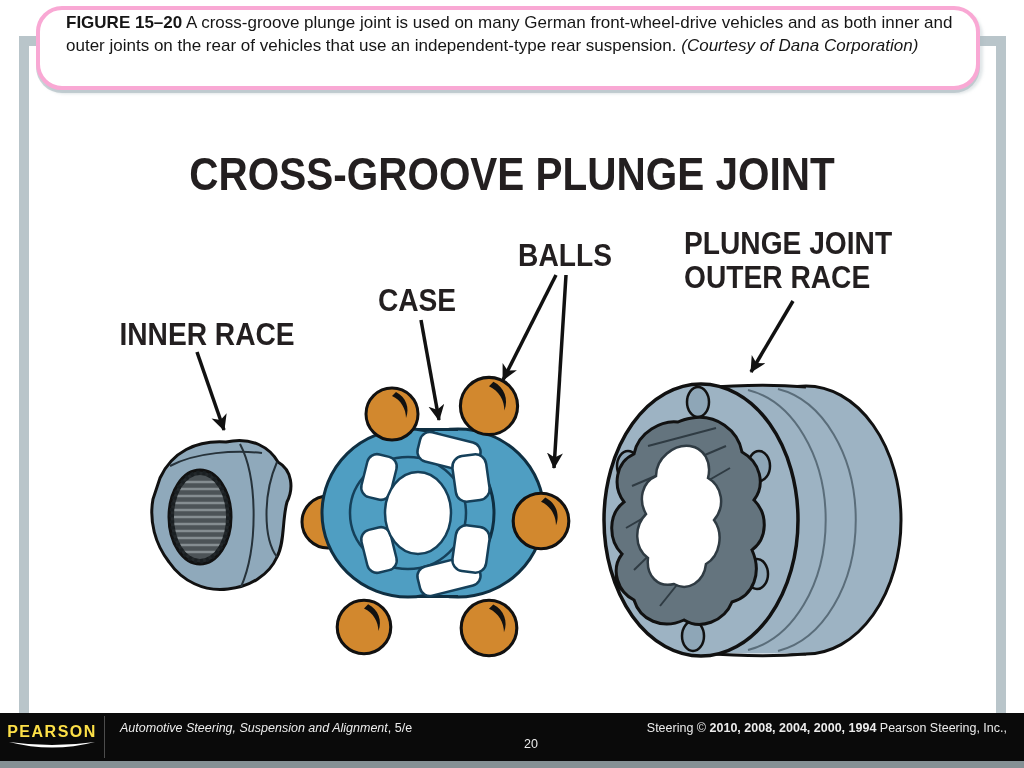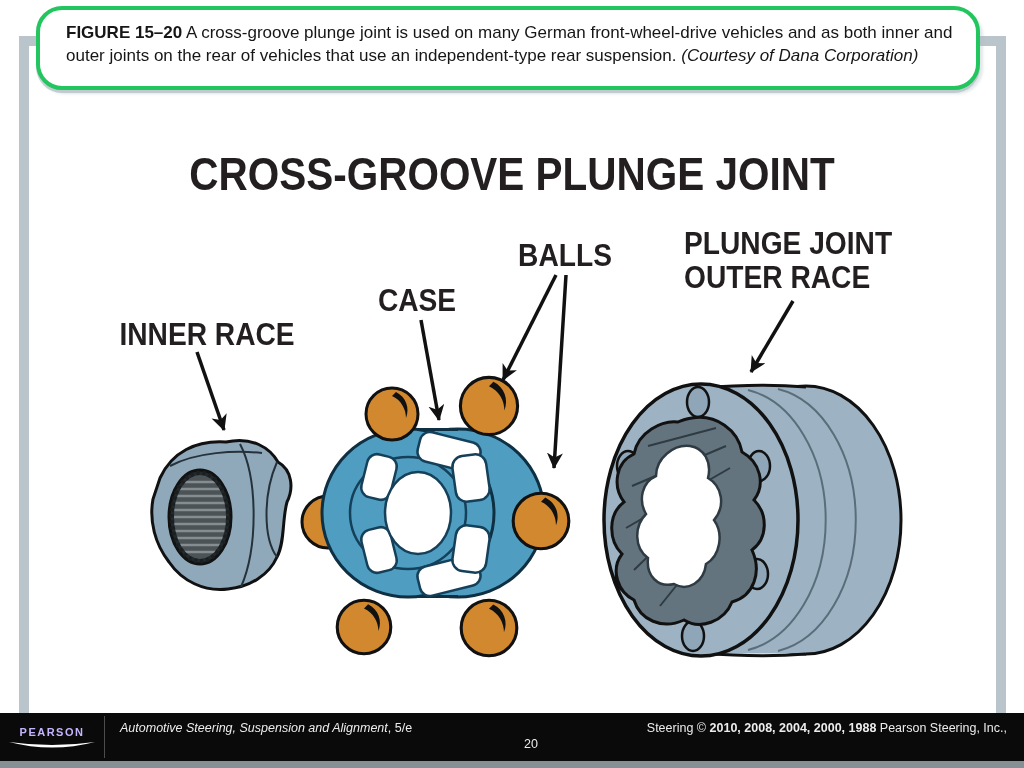--- a/index.html
+++ b/index.html
@@ -12,24 +12,24 @@
   
   .vline{position:absolute;width:10px;background:#b9c5ca;}
   .vline.left{left:19px;top:36px;height:678px;}
   .vline.right{left:996px;top:36px;height:678px;}
   .stub{position:absolute;height:10px;background:#b9c5ca;top:36px;}
   .stub.left{left:19px;width:26px;}
   .stub.right{left:979px;width:27px;}
   
   .caption-box{
     position:absolute;left:36px;top:6px;width:944px;height:84px;
-    background:#ffffff;border:4px solid #22c55e;border-radius:26px;
+    background:#ffffff;border:4px solid #f9a8d4;border-radius:26px;
     box-sizing:border-box;
     box-shadow:0 3px 0 rgba(168,184,190,.6),3px 4px 3px rgba(168,184,190,.35);
-    padding:12px 18px 0 26px;
+    padding:2px 18px 0 26px;
     font-size:17px;line-height:22.5px;color:#161616;
   }
   .caption-box b{font-weight:bold;}
   .caption-box .courtesy{font-style:italic;}
   
   .dlabel{
     position:absolute;color:#231f20;font-weight:bold;white-space:nowrap;
     letter-spacing:0px;
   }
   .centered{transform:translateX(-50%) scaleX(0.88);transform-origin:center top;}
@@ -42,21 +42,21 @@
   
   #art{position:absolute;left:0;top:0;}
   
   .footer{
     position:absolute;left:0;top:713px;width:1024px;height:48px;
     background:#0a0a0a;color:#ececec;font-size:12.5px;line-height:16px;
   }
   .footer-shadow{position:absolute;left:0;top:761px;width:1024px;height:7px;background:#85909４;background:#859094;}
   .plogo{position:absolute;left:0;top:0;width:104px;height:48px;
     display:flex;flex-direction:column;align-items:center;justify-content:center;}
-  .plogo .ptext{color:#c4b5fd;font-weight:bold;font-size:11px;letter-spacing:1.5px;}
+  .plogo .ptext{color:#fde047;font-weight:bold;font-size:16px;letter-spacing:1.5px;}
   .fdivider{position:absolute;left:104px;top:3px;width:1px;height:42px;background:#4c4c4c;}
   .fleft{position:absolute;left:120px;top:7px;text-align:right;}
   .fleft .ital{font-style:italic;}
   .fpage{position:absolute;left:531px;top:23px;transform:translateX(-50%);}
   .fright{position:absolute;right:17px;top:7px;text-align:right;}
   .fright b{font-weight:bold;}
 </style>
 </head>
 <body>
 
@@ -209,16 +209,16 @@
     <svg width="92" height="11" viewBox="0 0 92 11">
       <path d="M3,2 Q46,13 89,2 Q46,8 3,2 Z" fill="#ffffff"></path>
     </svg>
   </div>
   <div class="fdivider"></div>
   <div class="fleft">
     <div><span class="ital">Automotive Steering, Suspension and Alignment</span><span>, 5/e</span></div>
   </div>
   <div class="fpage">20</div>
   <div class="fright">
-    <div><span>Steering © </span><b>2010, 2008, 2004, 2000, 1988</b><span> Pearson Steering, Inc.,</span></div>
+    <div><span>Steering © </span><b>2010, 2008, 2004, 2000, 1994</b><span> Pearson Steering, Inc.,</span></div>
   </div>
 </div>
 <div class="footer-shadow"></div>
 
 </body></html>

